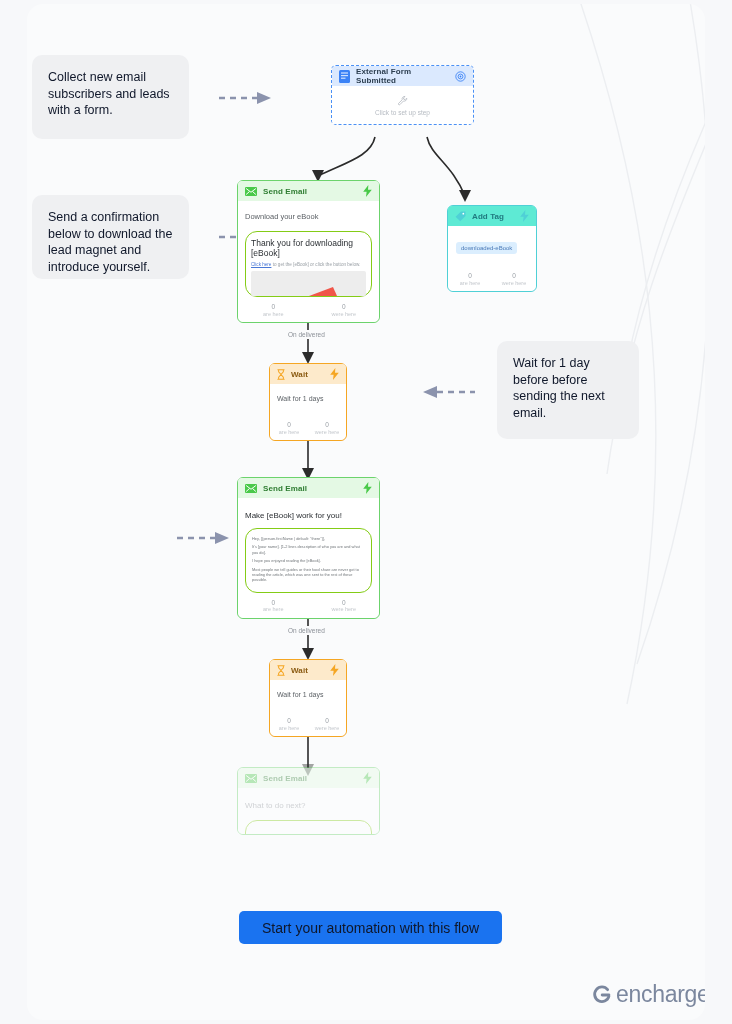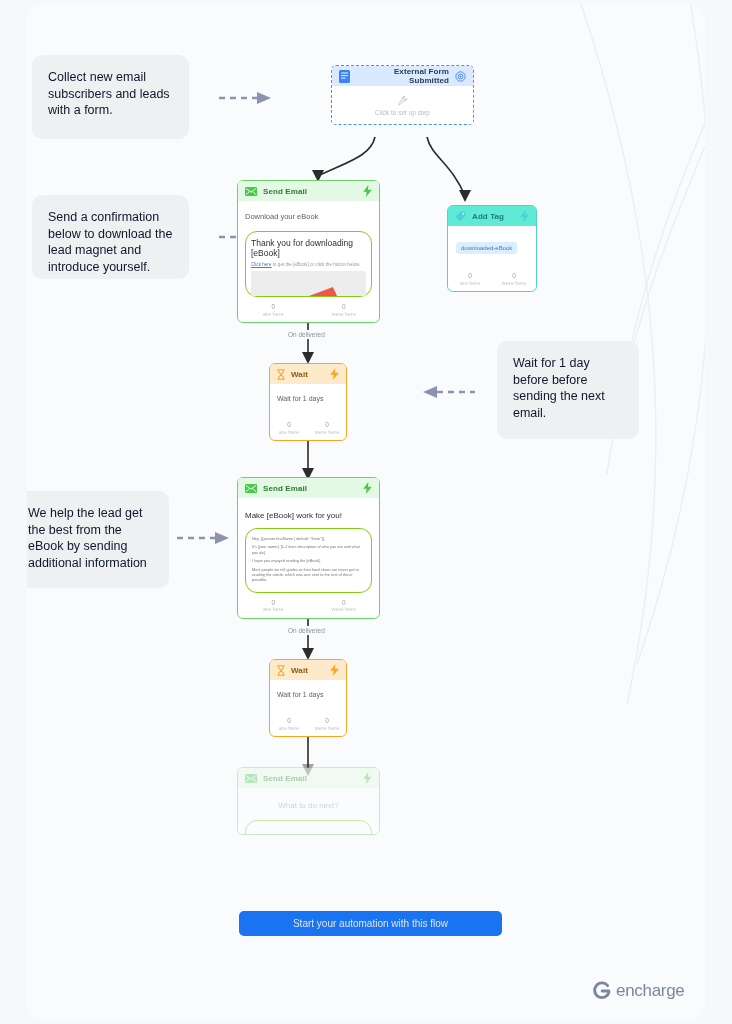--- a/index.html
+++ b/index.html
@@ -44,21 +44,21 @@
   }
   .counter{flex:1;text-align:center;}
   .counter .num{font-size:6.5px;color:#9aa0a6;line-height:1.2;}
   .counter .lbl{font-size:5.5px;color:#c3c7cc;line-height:1.2;}
 
   
   .trigger{
     left:304px;top:61px;width:143px;
     border:1px dashed #4a90f5;border-radius:5px;background:#fff;
   }
-  .trigger .node-head{background:#dbe9fe;color:#2c3e50;border-radius:4px 4px 0 0;text-align:right;}
+  .trigger .node-head{background:#dbe9fe;color:#2c3e50;border-radius:4px 4px 0 0;}
   .trigger .node-body{
     height:38px;display:flex;flex-direction:column;
     align-items:center;justify-content:center;gap:2px;
     border-radius:0 0 4px 4px;
   }
   .trigger .hint{font-size:6.5px;color:#b6bbc2;}
 
   
   .email{width:143px;border:1.5px solid #6cd36c;border-radius:6px;background:#fff;}
   .email .node-head{background:#e4f9e4;color:#2f7d32;border-radius:4px 4px 0 0;}
@@ -87,28 +87,28 @@
 
   
   .faded{opacity:.38;}
 
   .edge-label{
     position:absolute;font-size:6.5px;color:#8b9097;
     background:#fafbfc;padding:1px 3px;
   }
 
   .cta{
-    position:absolute;left:212px;top:907px;width:263px;height:25px;
-    background:#1a73f0;color:#e5e5e5;border:none;border-radius:5px;
-    font-family:"Liberation Sans", sans-serif;font-size:10px;
+    position:absolute;left:212px;top:907px;width:263px;height:33px;
+    background:#1a73f0;color:#0f172a;border:none;border-radius:5px;
+    font-family:"Liberation Sans", sans-serif;font-size:14px;
     cursor:pointer;
   }
   .brand{
     position:absolute;left:565px;top:977px;display:flex;align-items:center;gap:4px;
-    color:#7b879e;font-size:17px;letter-spacing:-.3px;
+    color:#7b879e;font-size:23px;letter-spacing:-.3px;
   }
   .icon-svg{display:block;}
 </style>
 </head>
 <body>
 
 <div class="canvas">
 
   <svg class="bg-arcs" width="678" height="1016" viewBox="0 0 678 1016">
     <g fill="none" stroke="#eceef1" stroke-width="1.4">
@@ -136,23 +136,20 @@
   </svg>
 
   <div class="note" style="left:470px;top:337px;width:142px;height:98px;">
     <span>Wait for 1 day before before sending the next email.</span>
   </div>
   <svg class="dash-arrow" style="left:394px;top:381px;" width="54" height="14" viewBox="0 0 54 14">
     <line x1="16" y1="7" x2="54" y2="7" stroke="#8b93ad" stroke-width="2.6" stroke-dasharray="6 5"></line>
     <polygon points="16,1 2,7 16,13" fill="#8b93ad"></polygon>
   </svg>
 
-  <div class="note" style="left:-15px;top:487px;width:157px;height:97px;">
-    <span>We help the lead get the best from the eBook by sending additional information</span>
-  </div>
   <svg class="dash-arrow" style="left:150px;top:527px;" width="54" height="14" viewBox="0 0 54 14">
     <line x1="0" y1="7" x2="38" y2="7" stroke="#8b93ad" stroke-width="2.6" stroke-dasharray="6 5"></line>
     <polygon points="38,1 52,7 38,13" fill="#8b93ad"></polygon>
   </svg>
 
   <svg style="position:absolute;left:0;top:0;" width="678" height="1016" viewBox="0 0 678 1016">
     <g fill="none" stroke="#2b2b2b" stroke-width="1.6">
 
       <path d="M348 133 C 344 152, 320 158, 291 172"></path>
 
@@ -382,21 +379,21 @@
         </svg>
       </span>
       <span class="title">Send Email</span>
       <span>
         <svg class="icon-svg" width="9" height="12" viewBox="0 0 10 14">
           <polygon points="6,0 0,8 4,8 3.2,14 10,5.5 5.6,5.5" fill="#49c949"></polygon>
         </svg>
       </span>
     </div>
     <div class="node-body">
-      <div class="subject" style="font-size:8px;color:#8b9097;margin:5px 0 10px;text-align:center;">What to do next?</div>
+      <div class="subject" style="font-size:8px;color:#8b9097;margin:5px 0 10px;">What to do next?</div>
       <div class="preview" style="height:20px;"></div>
     </div>
   </div>
 
   <button class="cta">Start your automation with this flow</button>
 
   <div class="brand">
     <span>
       <svg class="icon-svg" width="20" height="20" viewBox="0 0 22 22">
         <path d="M17.2 5.2A8 8 0 1018.6 12.4" fill="none" stroke="#7b879e" stroke-width="3.1" stroke-linecap="round"></path>

